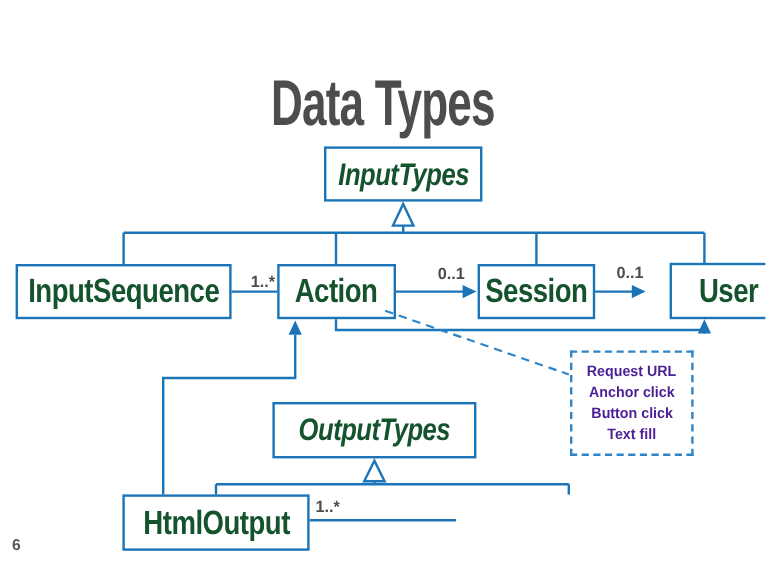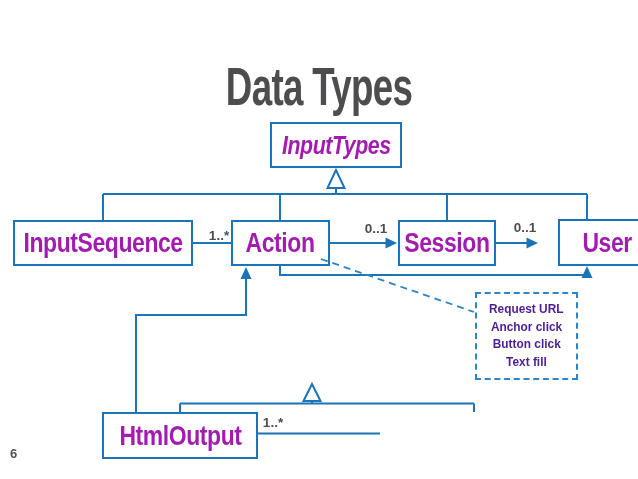--- a/index.html
+++ b/index.html
@@ -11,21 +11,21 @@
     position:absolute;left:0;right:0;top:44px;height:54px;margin:15px;
     display:flex;align-items:center;justify-content:center;
     font-size:54px;font-weight:bold;color:#4d4d4f;letter-spacing:-1px;
   }
   .title .cond{transform:scaleX(0.68);}
   .cond{display:inline-block;transform:scaleX(0.82);transform-origin:center;white-space:nowrap;}
   .connectors{position:absolute;left:0;top:0;width:638px;height:479px;pointer-events:none;z-index:3;}
   .uml-box{
     position:absolute;box-sizing:border-box;background:#ffffff;
     border:2px solid #1b74b8;display:flex;align-items:center;justify-content:center;
-    z-index:2;color:#a21caf;font-weight:bold;font-size:28px;letter-spacing:-0.5px;
+    z-index:2;color:#14532d;font-weight:bold;font-size:28px;letter-spacing:-0.5px;
   }
   .uml-box.abstract{font-style:italic;font-size:26px;}
   .b-inputtypes{left:270px;top:122px;width:132px;height:46px;}
   .b-inputsequence{left:13px;top:220px;width:180px;height:46px;}
   .b-action{left:231px;top:220px;width:99px;height:46px;}
   .b-session{left:398px;top:220px;width:98px;height:46px;}
   .b-user{left:538px;top:219px;width:99px;height:47px;margin-left:20px;}
   .b-outputtypes{left:227px;top:335px;width:170px;height:47px;}
   .b-htmloutput{left:102px;top:412px;width:156px;height:47px;}
   .b-outputsequence{left:380px;top:412px;width:188px;height:47px;}
@@ -92,20 +92,23 @@
   </div>
   <div class="uml-box b-action">
     <span class="cond">Action</span>
   </div>
   <div class="uml-box b-session">
     <span class="cond">Session</span>
   </div>
   <div class="uml-box b-user">
     <span class="cond">User</span>
   </div>
+  <div class="uml-box abstract b-outputtypes">
+    <span class="cond">OutputTypes</span>
+  </div>
   <div class="uml-box b-htmloutput">
     <span class="cond">HtmlOutput</span>
   </div>
 
   <div class="mult m1">1..*</div>
   <div class="mult m2">0..1</div>
   <div class="mult m3">0..1</div>
   <div class="mult m4">1..*</div>
 
   <div class="note">

